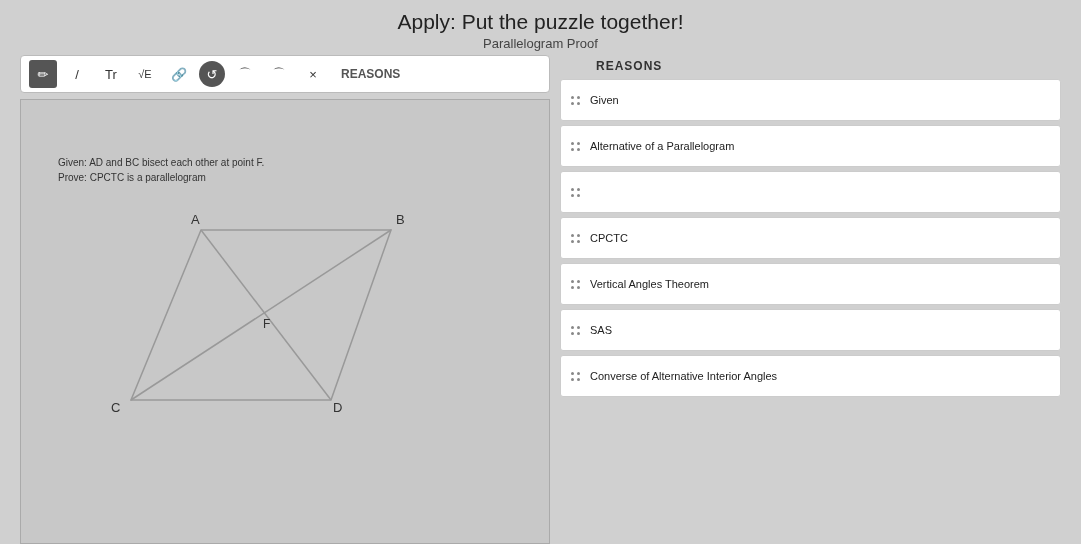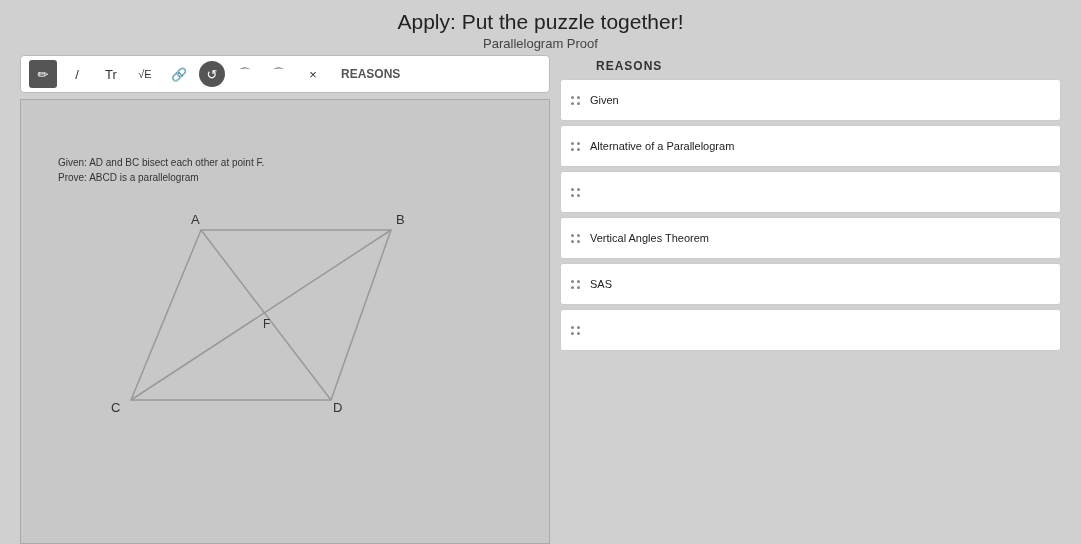--- a/index.html
+++ b/index.html
@@ -183,21 +183,21 @@
       <button class="toolbar-btn" style="background:#555;color:#fff;border-radius:50%;width:26px;height:26px;">↺</button>
       <button class="toolbar-btn">⌒</button>
       <button class="toolbar-btn">⌒</button>
       <button class="toolbar-btn">×</button>
       <span class="toolbar-label">REASONS</span>
     </div>
 
     <div class="canvas-area">
       <div class="given-text">
         <div>Given: AD and BC bisect each other at point F.</div>
-        <div>Prove: ABCD is a parallelogram</div>
+        <div>Prove: CPCTC is a parallelogram</div>
       </div>
 
       <svg class="parallelogram-svg" viewBox="0 0 380 260">
 
         <polygon points="130,50 320,50 260,220 60,220" fill="none" stroke="#999" stroke-width="1.5"></polygon>
 
         <line x1="130" y1="50" x2="260" y2="220" stroke="#999" stroke-width="1.5"></line>
         <line x1="320" y1="50" x2="60" y2="220" stroke="#999" stroke-width="1.5"></line>
 
         <text x="120" y="44" font-size="13" fill="#333" font-family="Arial">A</text>
@@ -246,20 +246,33 @@
             <div class="drag-dot"></div>
             <div class="drag-dot"></div>
           </div>
         <div class="drag-handle-row">
             <div class="drag-dot"></div>
             <div class="drag-dot"></div>
           </div>
       </div>
     </div>
 
+    <div class="reason-item">
+      <div class="drag-handle">
+        <div class="drag-handle-row">
+            <div class="drag-dot"></div>
+            <div class="drag-dot"></div>
+          </div>
+        <div class="drag-handle-row">
+            <div class="drag-dot"></div>
+            <div class="drag-dot"></div>
+          </div>
+      </div>
+      <span class="reason-text">CPCTC</span>
+    </div>
 
     <div class="reason-item">
       <div class="drag-handle">
         <div class="drag-handle-row">
             <div class="drag-dot"></div>
             <div class="drag-dot"></div>
           </div>
         <div class="drag-handle-row">
             <div class="drag-dot"></div>
             <div class="drag-dot"></div>
@@ -286,15 +299,16 @@
       <div class="drag-handle">
         <div class="drag-handle-row">
             <div class="drag-dot"></div>
             <div class="drag-dot"></div>
           </div>
         <div class="drag-handle-row">
             <div class="drag-dot"></div>
             <div class="drag-dot"></div>
           </div>
       </div>
+      <span class="reason-text">Converse of Alternative Interior Angles</span>
     </div>
   </div>
 </div>
 
 </body></html>

